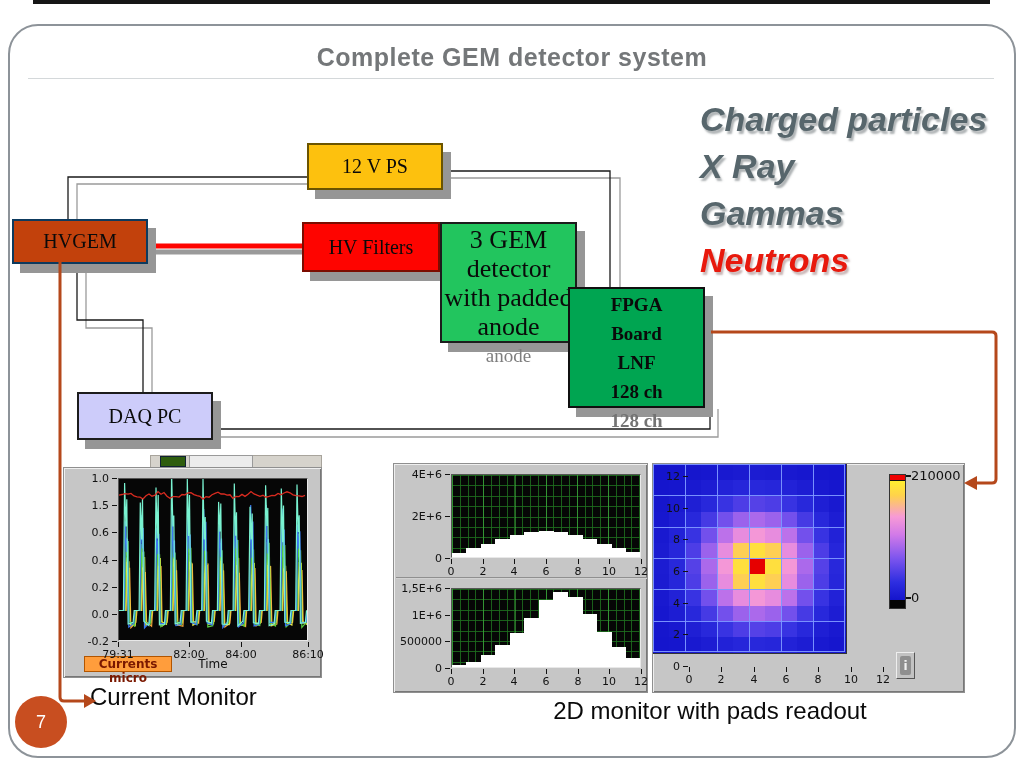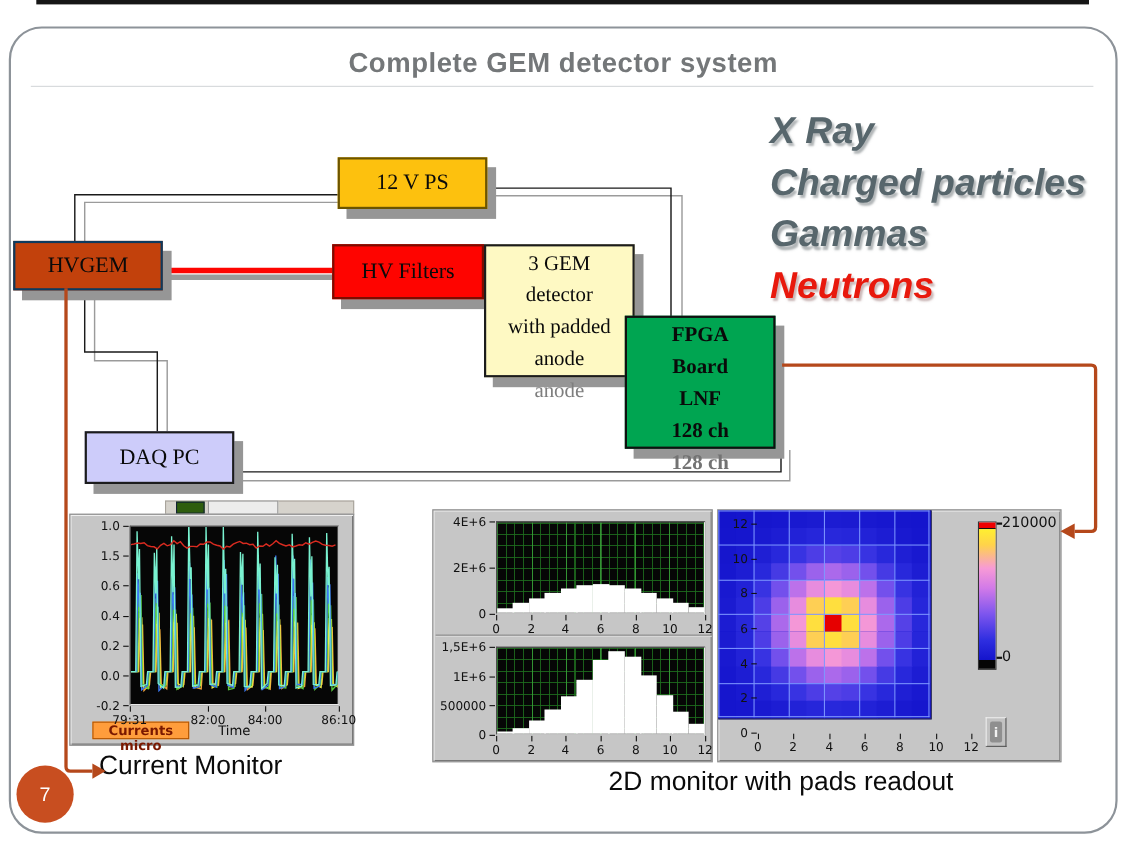--- a/index.html
+++ b/index.html
@@ -20,21 +20,21 @@
   .p-red{color:#e8190d;text-shadow:2px 3px 2px rgba(150,110,110,.5);}
 
   svg.layer{position:absolute;left:0;top:0;pointer-events:none;}
 
   .node{position:absolute;display:flex;align-items:center;justify-content:center;text-align:center;
         font-family:"Liberation Serif",serif;color:#0a0a0a;white-space:pre-line;
         box-shadow:8px 9px 0 #969696;}
   #box-ps   {left:307px;top:143px;width:136px;height:47px;background:#fdc10e;border:2px solid #6b5400;font-size:20px;}
   #box-hvgem{left:12px; top:219px;width:136px;height:45px;background:#c2410c;border:2px solid #0d3a5e;font-size:20px;}
   #box-hvf  {left:302px;top:222px;width:138px;height:50px;background:#fe0400;border:2px solid #7c0c00;font-size:20px;}
-  #box-gem  {left:440px;top:222px;width:137px;height:121px;background:#fef9c3;border:2px solid #1c1c1c;font-size:19px;line-height:29px;}
+  #box-gem  {left:440px;top:222px;width:137px;height:121px;background:#22c55e;border:2px solid #1c1c1c;font-size:26px;line-height:29px;}
   #box-fpga {left:568px;top:287px;width:137px;height:121px;background:#00a551;border:2px solid #101010;font-size:19px;font-weight:bold;line-height:29px;}
   #box-daq  {left:77px; top:392px;width:136px;height:48px;background:#cdccfa;border:2px solid #1c1c1c;font-size:20px;}
   .ghost{position:absolute;font-family:"Liberation Serif",serif;text-align:center;color:#7e7e7e;}
   #ghost-gem {left:440px;top:345px;width:137px;font-size:19px;}
   #ghost-fpga{left:568px;top:410px;width:137px;font-size:19px;font-weight:bold;color:#737373;}
 
   
   .lv-panel{position:absolute;background:#c6c6c6;border:1px solid #8f8f8f;
             box-shadow:inset 1px 1px 0 #efefef, inset -1px -1px 0 #777;}
   #currents-panel{left:63px;top:467px;width:259px;height:211px;}
@@ -95,22 +95,22 @@
 </head>
 <body>
 
 <div id="slide">
   <div class="top-edge"></div>
   <div class="frame"></div>
   <h1 class="title">Complete GEM detector system</h1>
   <div class="title-sep"></div>
 
   <div class="particles">
+    <div class="pline p-teal">Charged particles</div>
     <div class="pline p-teal">X Ray</div>
-    <div class="pline p-teal">Charged particles</div>
     <div class="pline p-teal">Gammas</div>
     <div class="pline p-red">Neutrons</div>
   </div>
 
   <svg class="layer" width="1024" height="768">
     <path d="M77,219 V184 H310" fill="none" stroke="#9b9b9b" stroke-width="1.3"></path>
     <path d="M68,219 V177 H307" fill="none" stroke="#1a1a1a" stroke-width="1.3"></path>
     <path d="M443,178 H620 V288" fill="none" stroke="#9b9b9b" stroke-width="1.3"></path>
     <path d="M443,171 H610 V288" fill="none" stroke="#1a1a1a" stroke-width="1.3"></path>
     <path d="M86,264 V328 H152 V393" fill="none" stroke="#9b9b9b" stroke-width="1.3"></path>

